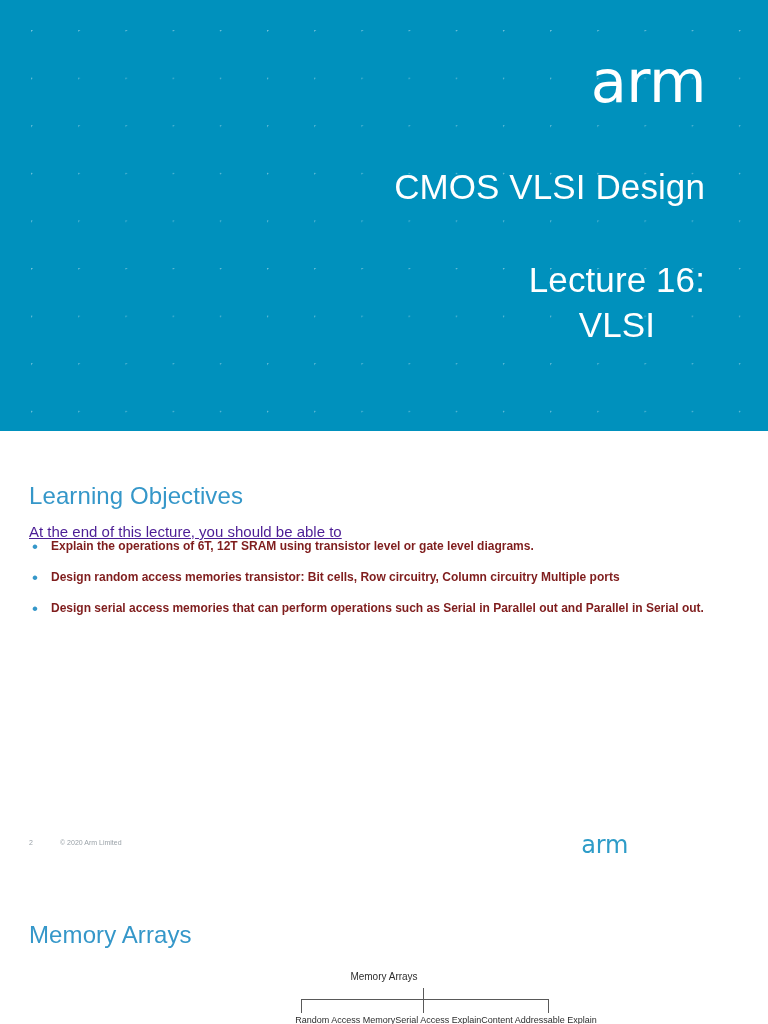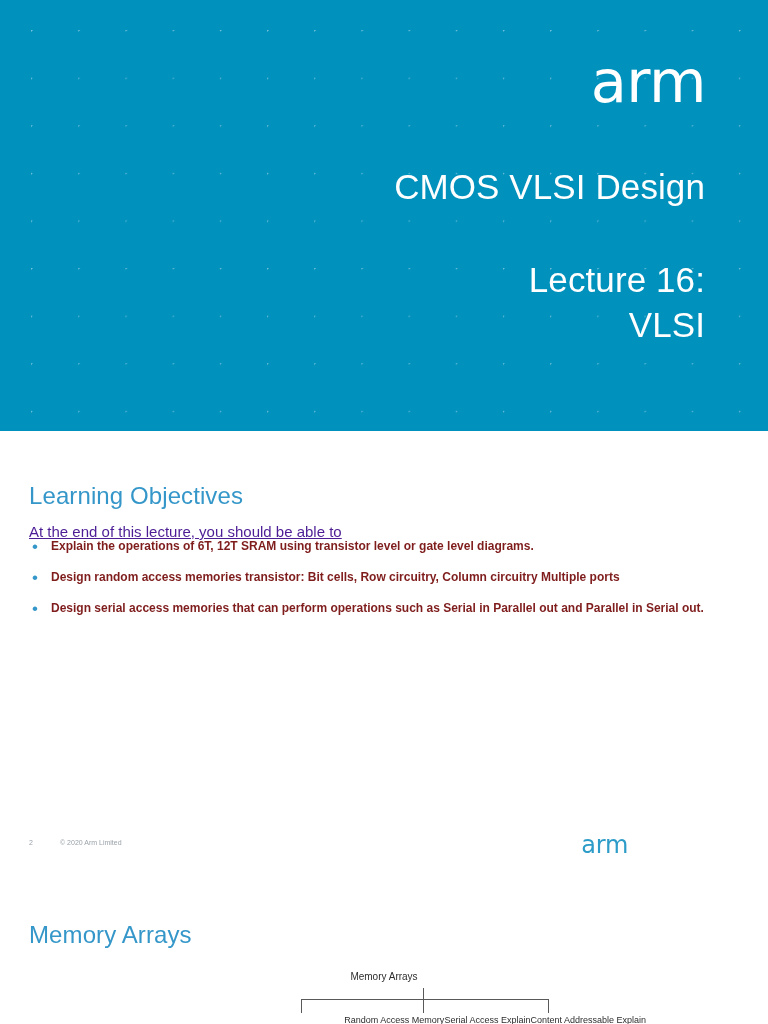--- a/index.html
+++ b/index.html
@@ -72,21 +72,21 @@
     letter-spacing: 0.1px;
   }
   .hero-subtitle {
     position: absolute;
     right: 63px;
     top: 258px;
     color: #ffffff;
     font-size: 35px;
     line-height: 1.28;
     font-weight: 300;
-    text-align: right;
+    text-align: center;
     letter-spacing: 0.1px;
   }
 
   
   .slide-objectives {
     position: absolute;
     left: 0;
     top: 431px;
     width: 656px;
     height: 448px;
@@ -220,21 +220,21 @@
   .tree-drop.left  { left: 301px; }
   .tree-drop.mid   { left: 423px; }
   .tree-drop.right { left: 548px; }
 
   .tree-leaves {
     position: absolute;
     left: 246px;
     top: 44px;
     width: 400px;
     display: flex;
-    justify-content: flex-end;
+    justify-content: center;
   }
   .tree-leaf {
     color: #2d2d2d;
     font-size: 9px;
     white-space: nowrap;
   }
 </style>
 </head>
 <body>
 

